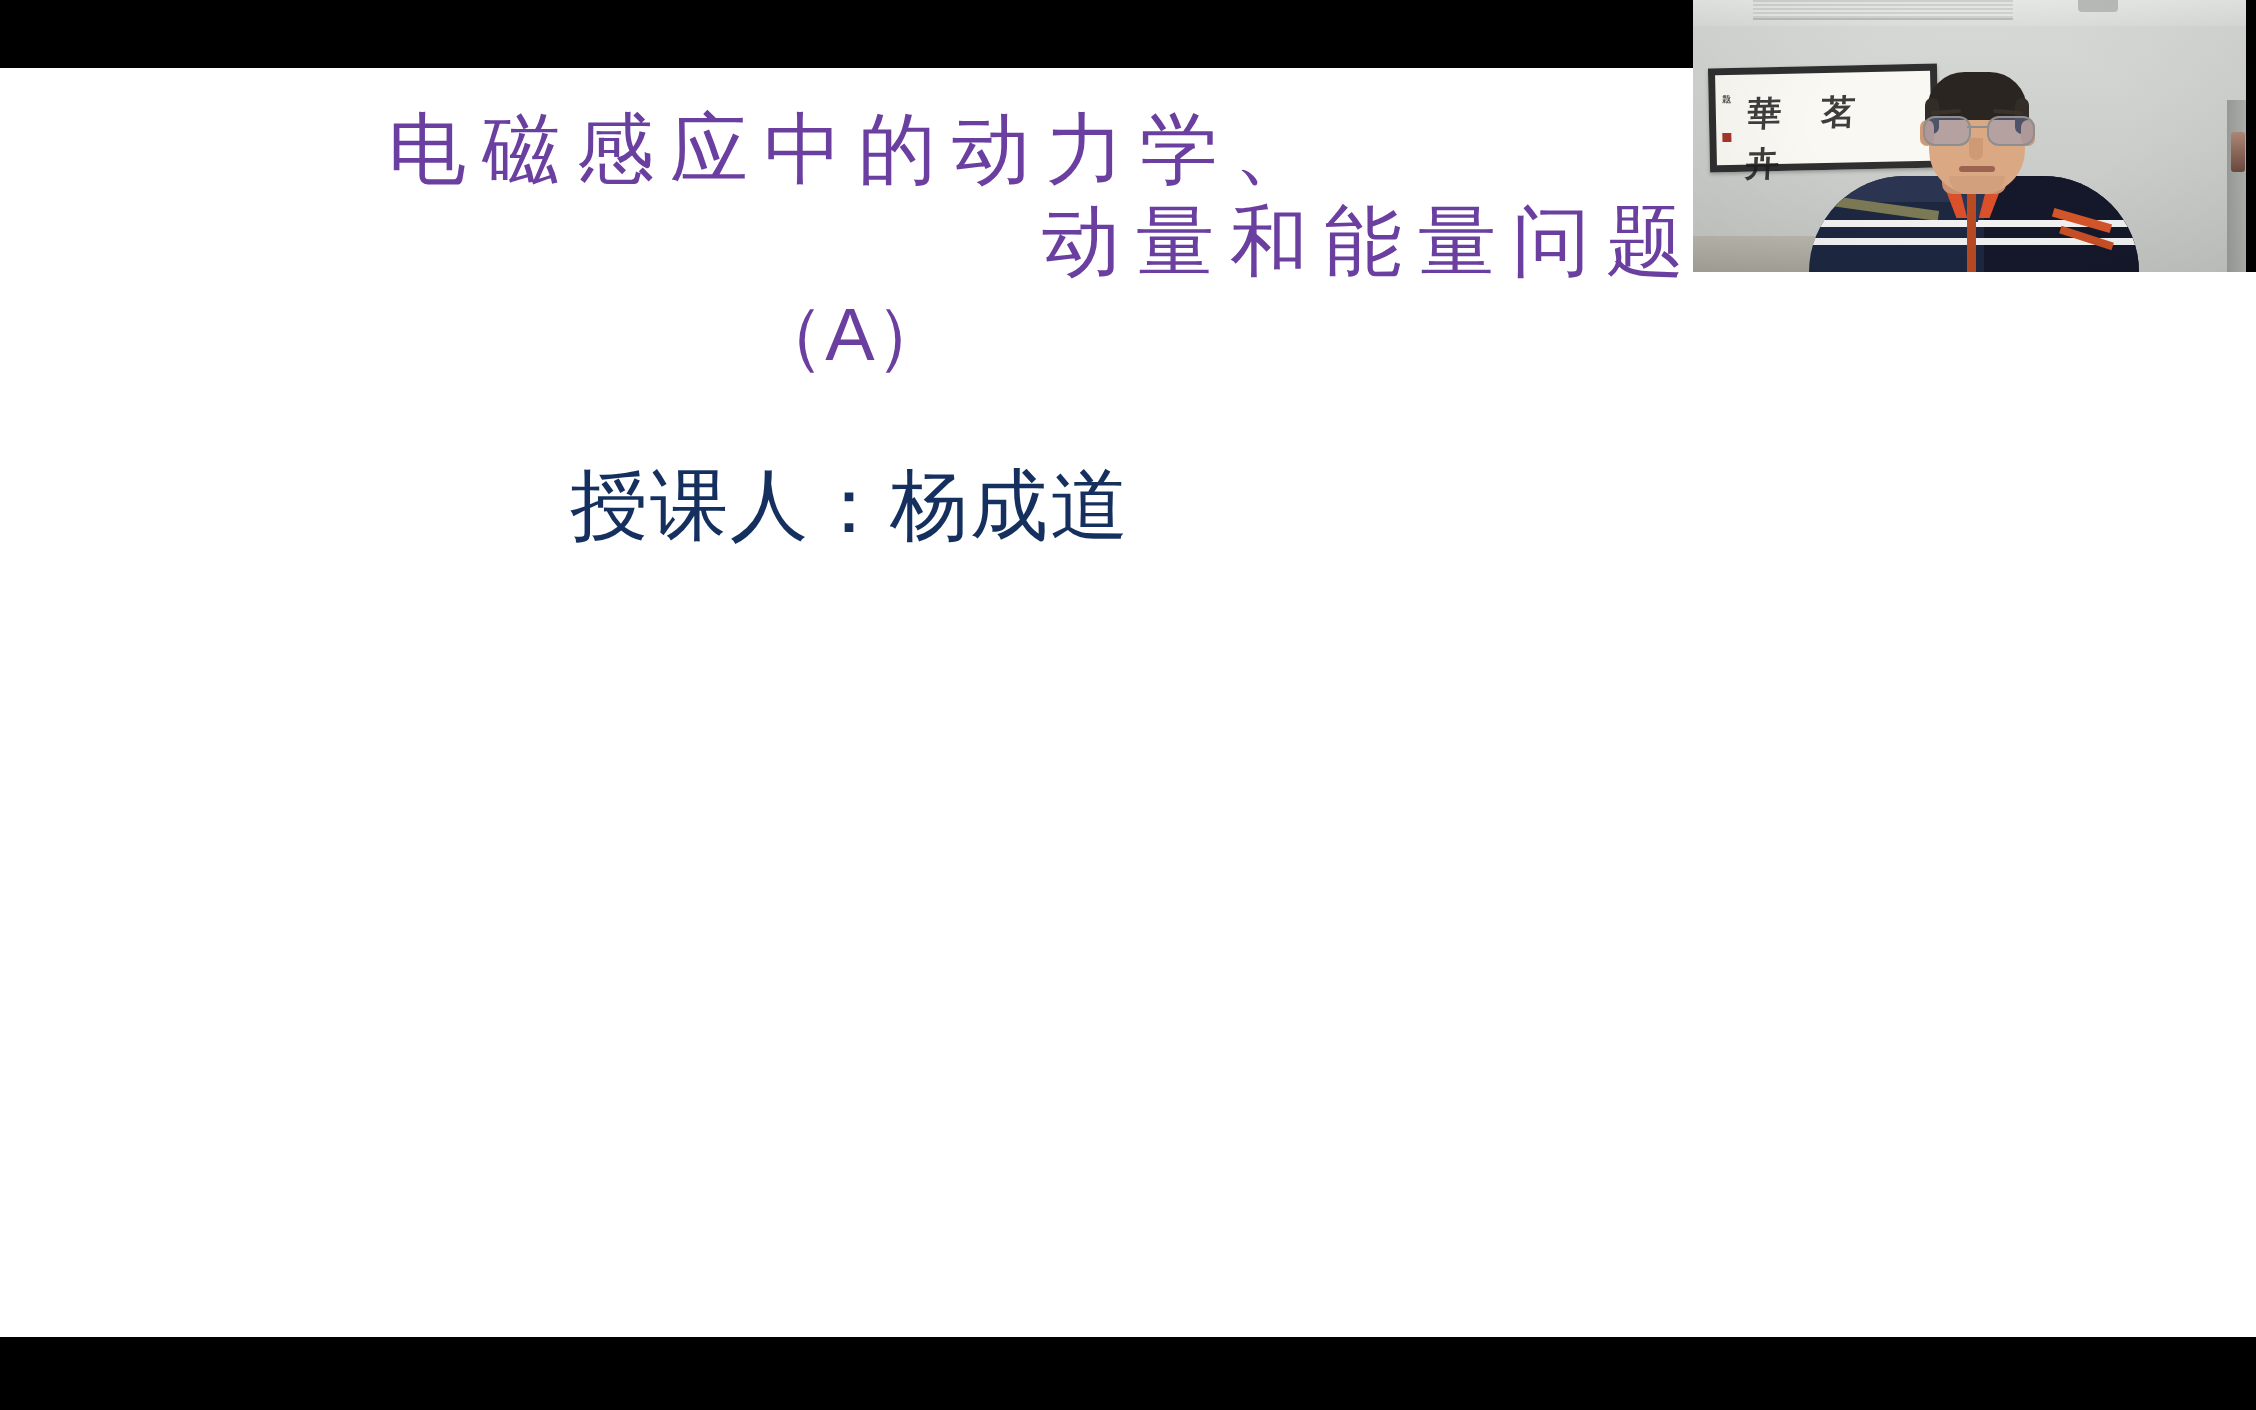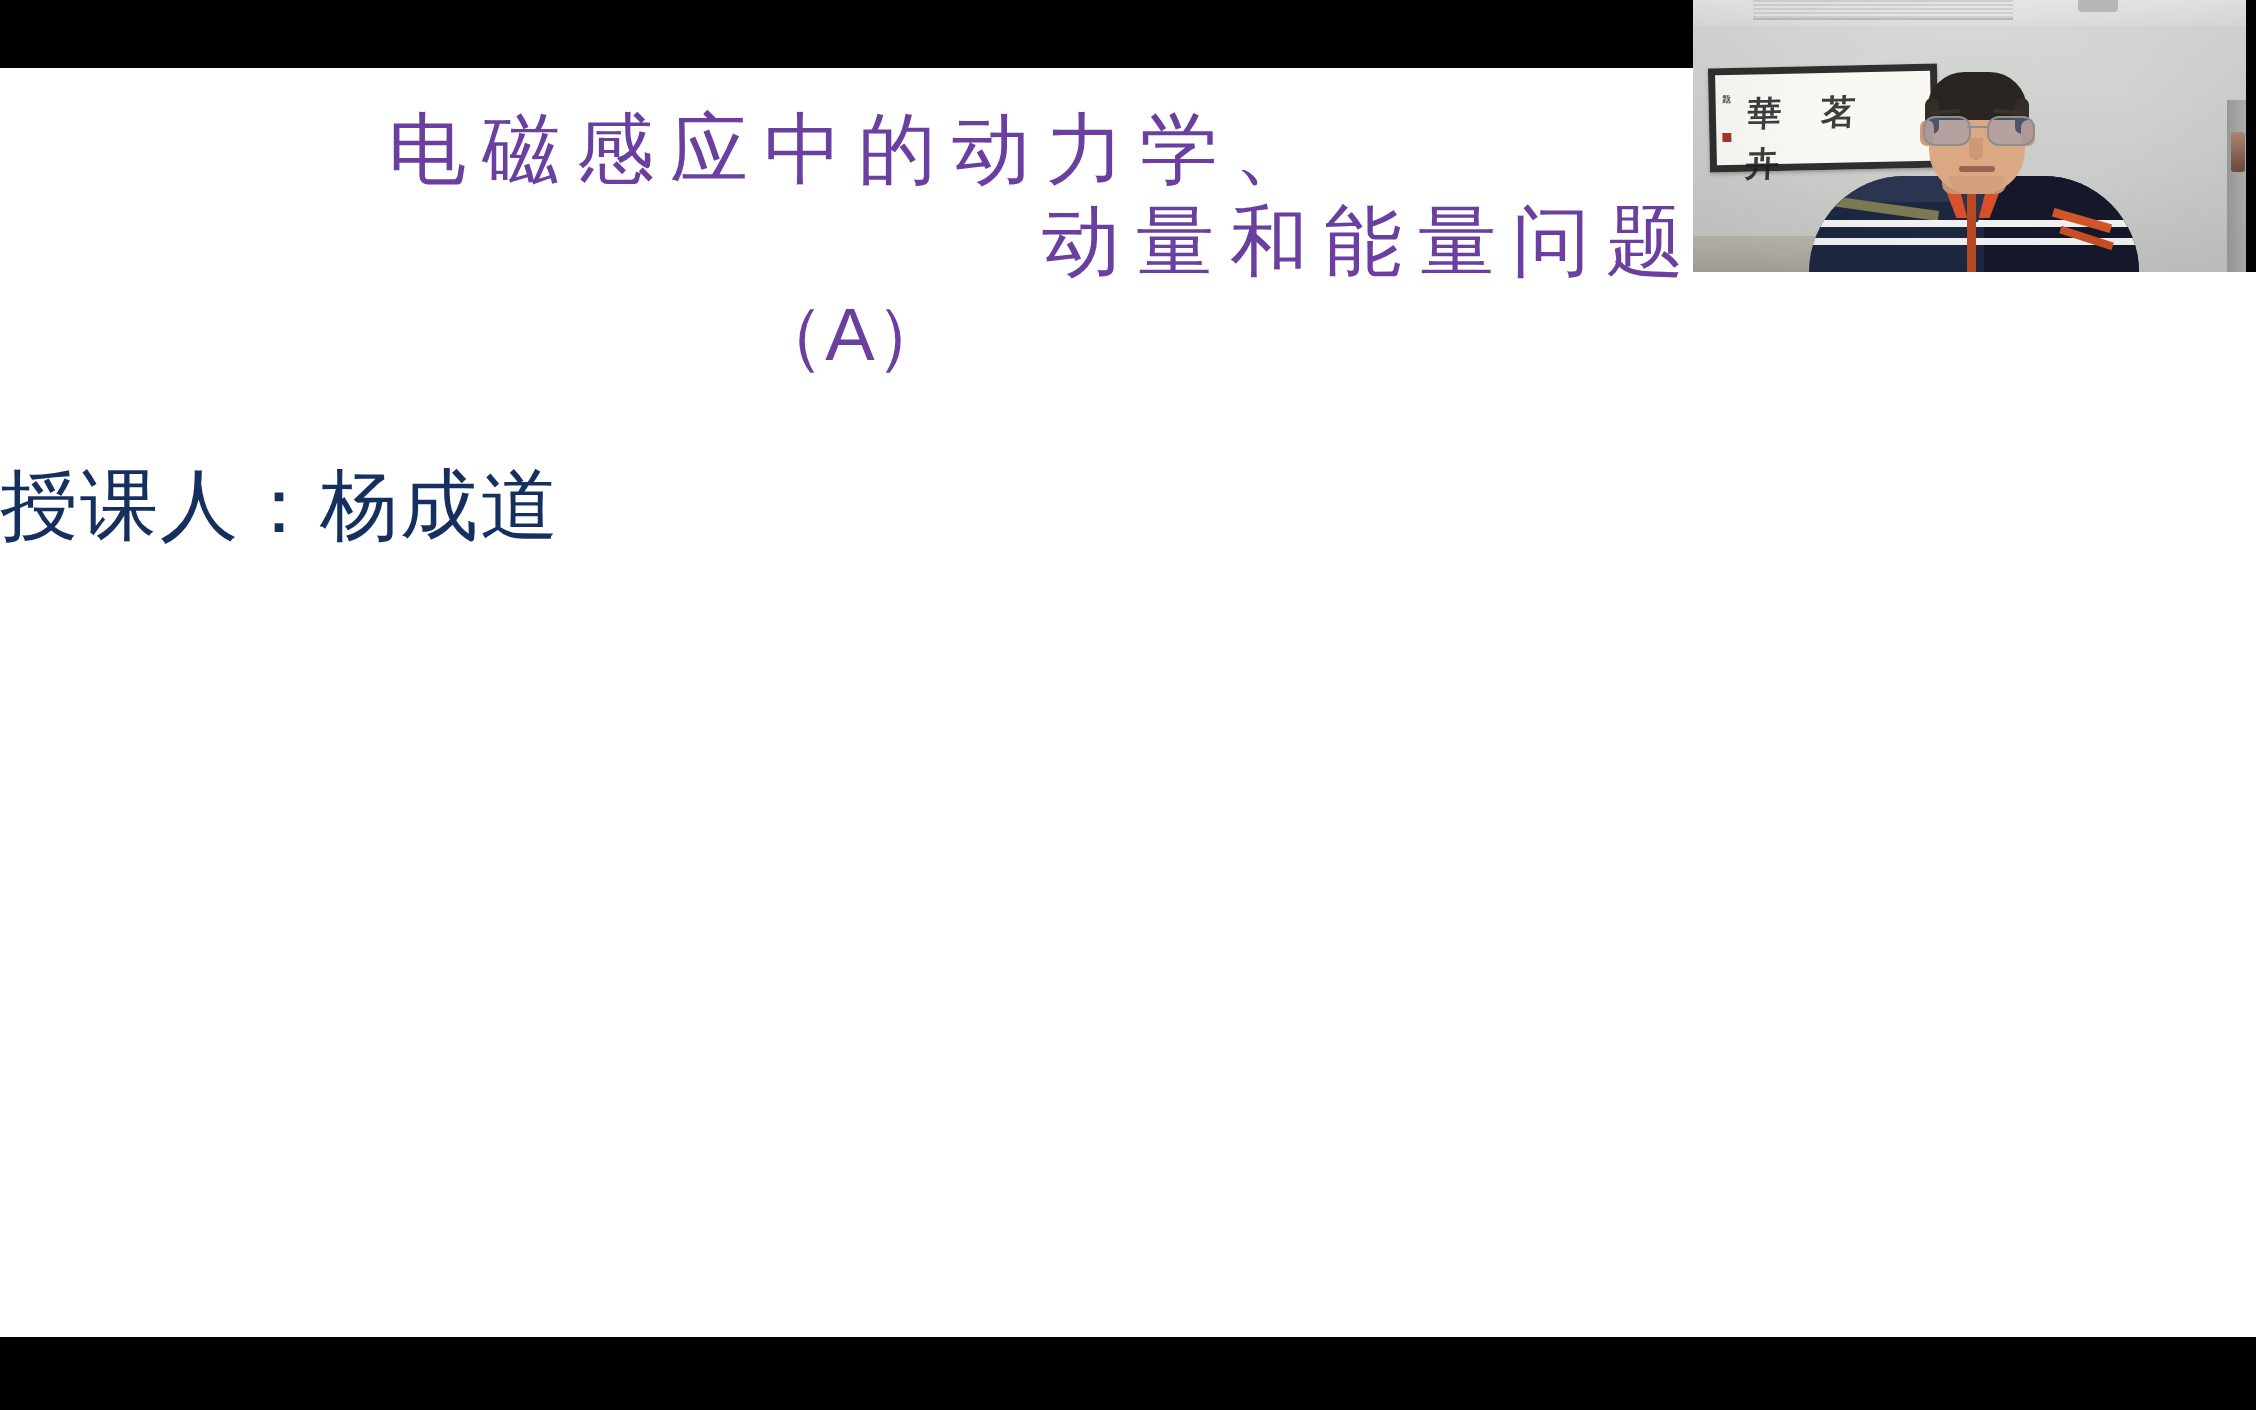--- a/index.html
+++ b/index.html
@@ -24,21 +24,21 @@
     text-indent:16px;
     font-weight:400;
     white-space:nowrap;
   }
   .title-line.sub{letter-spacing:16px;text-align:right;}
   .title-line.paren{letter-spacing:0px;text-indent:0;font-size:74px;line-height:96px;}
 
   .presenter{
     position:absolute;
     left:0;top:395px;width:1700px;
-    text-align:left;
+    text-align:center;
     color:#15305E;
     font-family:"Liberation Serif","DejaVu Serif",serif;
     font-size:78px;
     line-height:86px;
     letter-spacing:2px;
     white-space:nowrap;
   }
 
   
   .webcam{

